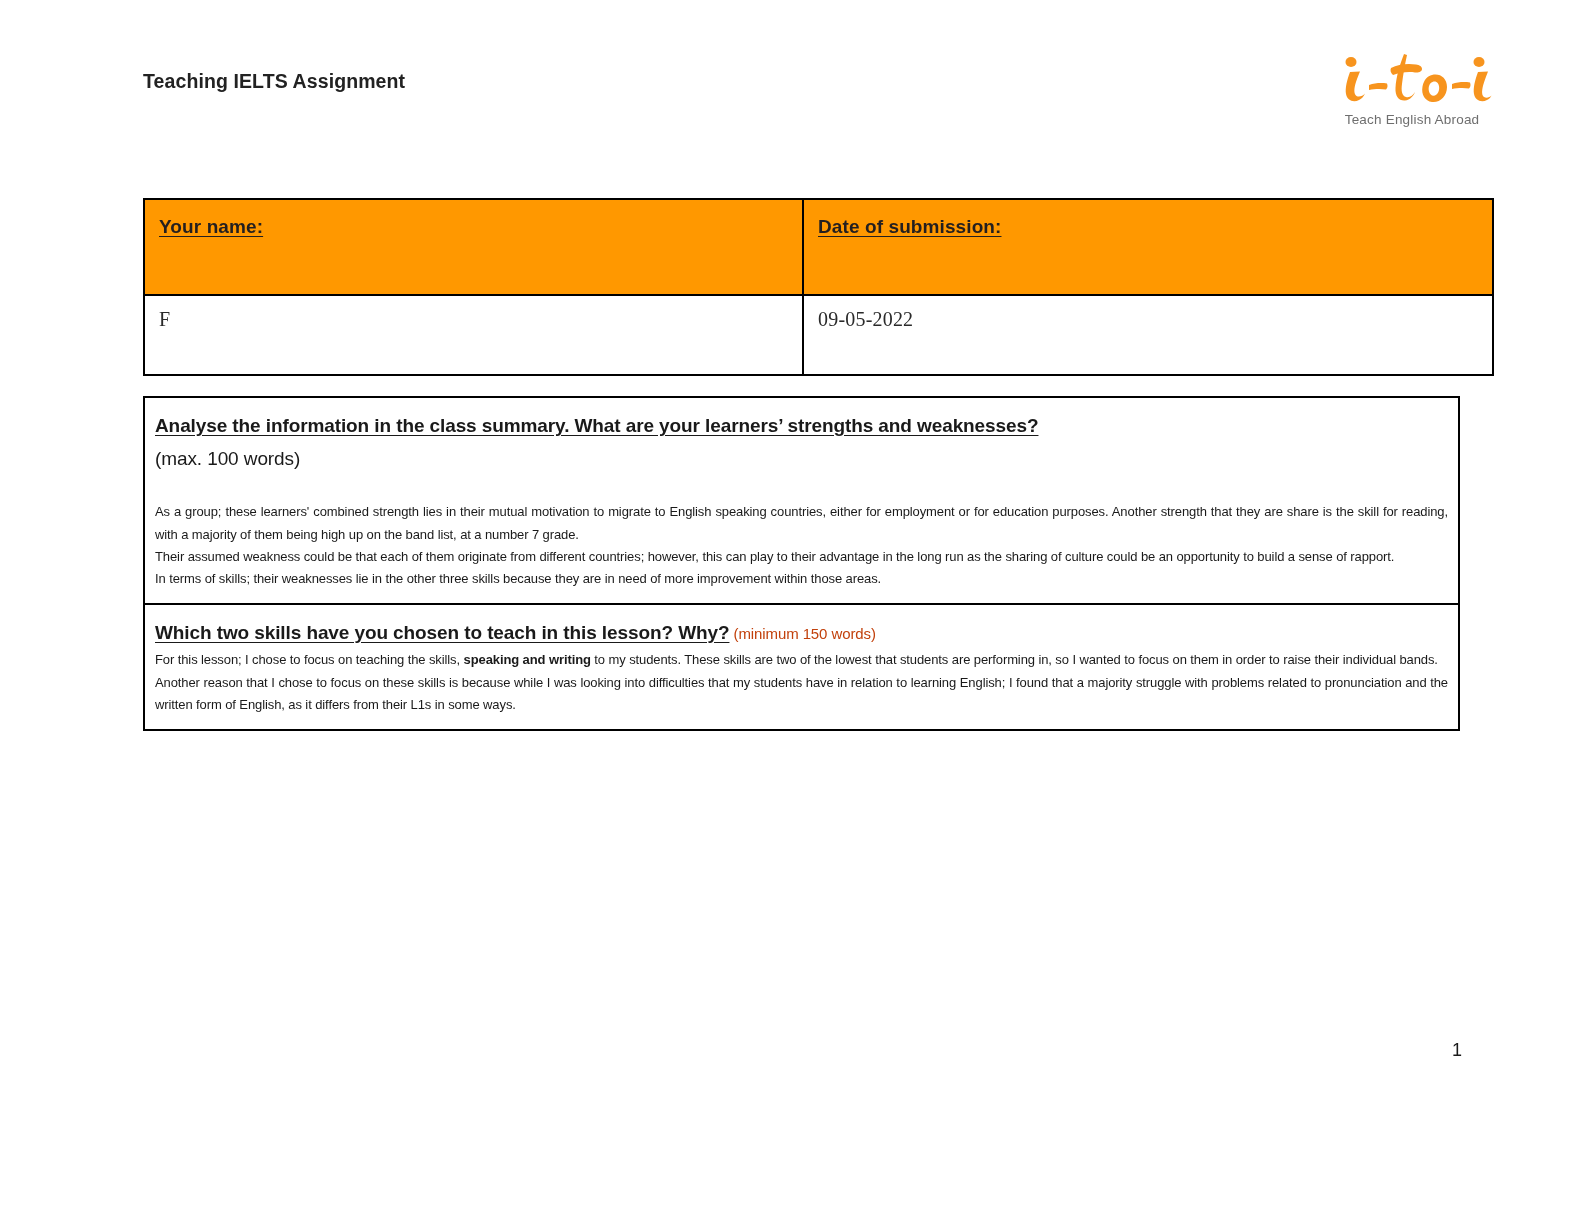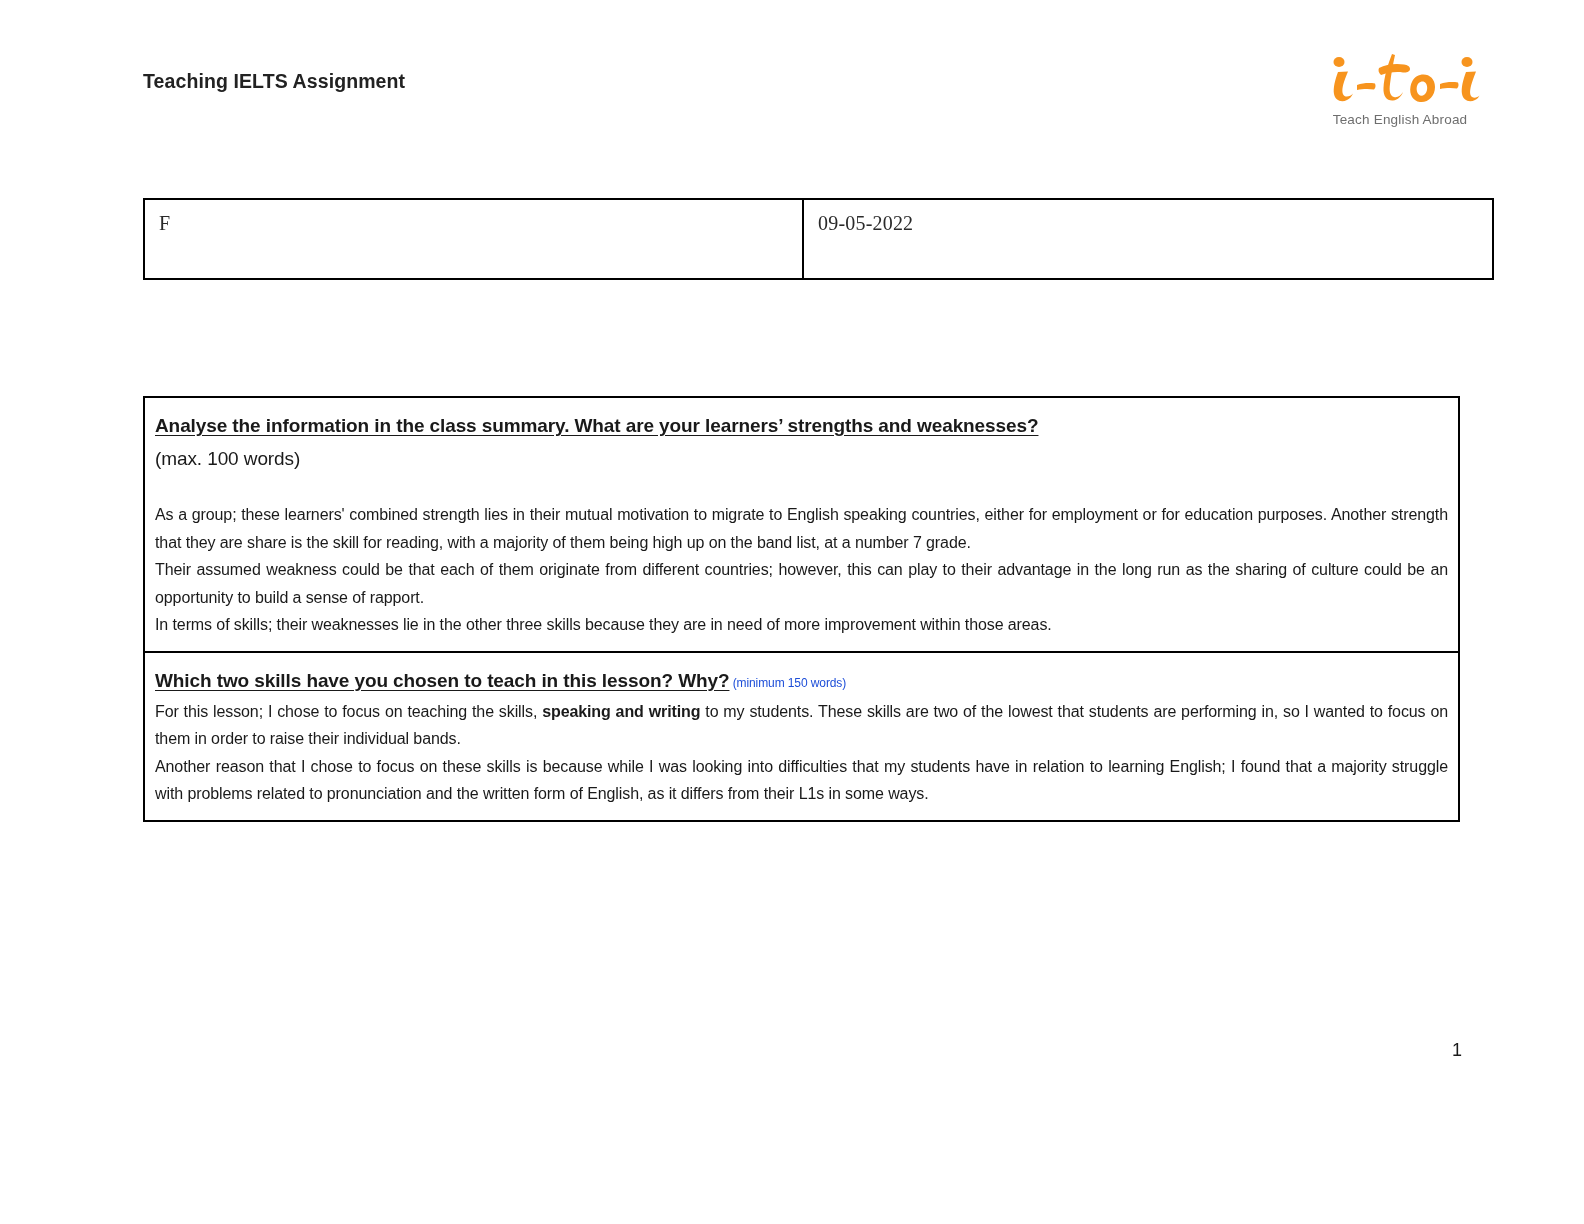--- a/index.html
+++ b/index.html
@@ -32,21 +32,21 @@
     font-size: 19.5px;
     font-weight: 700;
     color: #222222;
     letter-spacing: 0.1px;
     white-space: nowrap;
   }
 
   
   .logo-block {
     position: absolute;
-    right: 94px;
+    right: 82px;
     top: 44px;
     width: 180px;
     text-align: center;
   }
   .logo-mark {
     display: block;
     width: 160px;
     height: 66px;
     margin: 0 auto;
   }
@@ -119,38 +119,38 @@
 
   .q-heading {
     font-size: 19px;
     font-weight: bold;
     color: #1a1a1a;
     text-decoration: underline;
     text-underline-offset: 3px;
     letter-spacing: -0.1px;
   }
   .q-sub {
-    font-size: 12px;
+    font-size: 15px;
     font-weight: 400;
     text-decoration: none;
-    color: #1d4ed8;
+    color: #c2410c;
     letter-spacing: -0.1px;
   }
   .q-subline {
     font-size: 19px;
     font-weight: 400;
     color: #1a1a1a;
     line-height: 1.72;
     letter-spacing: -0.1px;
   }
   .spacer-line {
     height: 26px;
   }
   .body-par {
-    font-size: 16px;
+    font-size: 13px;
     line-height: 1.72;
     color: #1a1a1a;
     text-align: justify;
     text-justify: inter-word;
     letter-spacing: -0.1px;
     margin: 0;
   }
   .inline-bold { font-weight: bold; }
 
   
@@ -204,20 +204,28 @@
                  C 314 110, 317 107, 319 103 C 315 107, 309 109, 304 106
                  C 298 102, 300 89, 304 77 C 307 68, 310 60, 312 55 Z"></path>
       </g>
     </svg>
     <span class="logo-tagline">Teach English Abroad</span>
   </div>
 </div>
 
 <table class="info-table">
   <tbody>
+    <tr>
+      <td class="hdr-cell col-left">
+        <span class="hdr-label">Your name:</span>
+      </td>
+      <td class="hdr-cell col-right">
+        <span class="hdr-label">Date of submission:</span>
+      </td>
+    </tr>
     <tr>
       <td class="val-cell col-left">
         <span class="val-text">F</span>
       </td>
       <td class="val-cell col-right">
         <span class="val-text">09-05-2022</span>
       </td>
     </tr>
   </tbody>
 </table>

